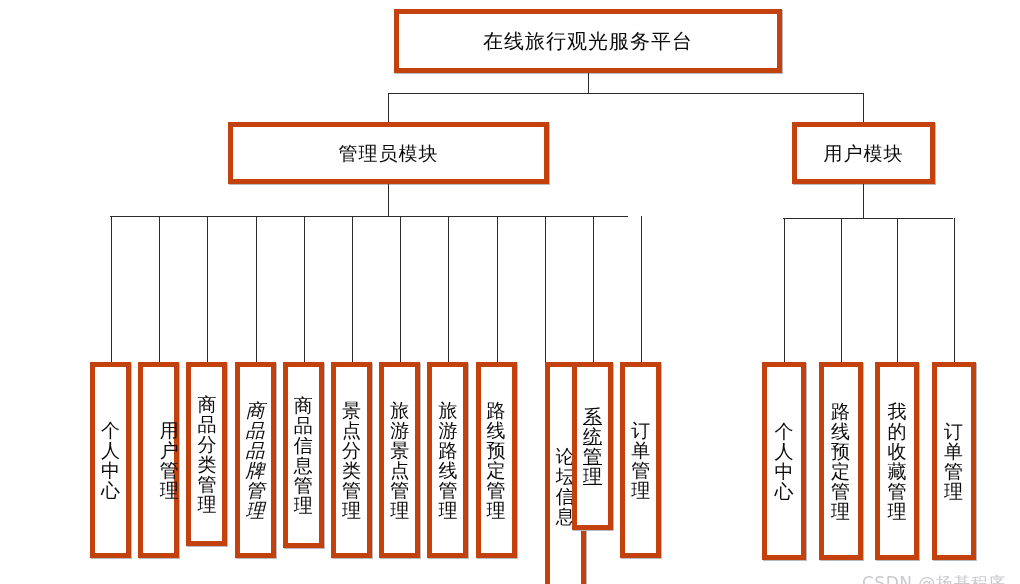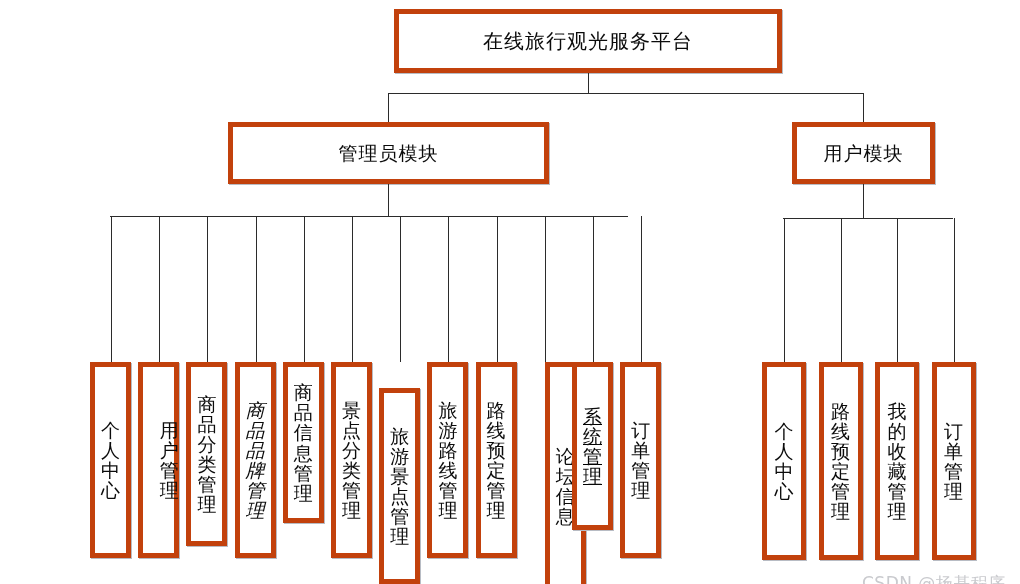--- a/index.html
+++ b/index.html
@@ -104,29 +104,29 @@
       </div>
       <div class="line v" style="left: 207.4px; top: 216px; height: 146px;"></div>
       <div class="node leaf" style="left: 186.4px; top: 362px; width: 41px; height: 184px;">
         <span class="node-label">商品分类管理</span>
       </div>
       <div class="line v" style="left: 255.6px; top: 216px; height: 146px;"></div>
       <div class="node leaf" style="left: 234.6px; top: 362px; width: 41px; height: 196px; font-style: italic;">
         <span class="node-label">商品品牌管理</span>
       </div>
       <div class="line v" style="left: 303.8px; top: 216px; height: 146px;"></div>
-      <div class="node leaf" style="left: 282.8px; top: 362px; width: 41px; height: 161px;">
+      <div class="node leaf" style="left: 282.8px; top: 362px; width: 41px; height: 186px;">
         <span class="node-label">商品信息管理</span>
       </div>
       <div class="line v" style="left: 352px; top: 216px; height: 146px;"></div>
       <div class="node leaf" style="left: 331px; top: 362px; width: 41px; height: 196px;">
         <span class="node-label">景点分类管理</span>
       </div>
       <div class="line v" style="left: 400.2px; top: 216px; height: 146px;"></div>
-      <div class="node leaf" style="left: 379.2px; top: 362px; width: 41px; height: 196px; margin-top: 26px;">
+      <div class="node leaf" style="left: 379.2px; top: 362px; width: 41px; height: 196px;">
         <span class="node-label">旅游景点管理</span>
       </div>
       <div class="line v" style="left: 448.4px; top: 216px; height: 146px;"></div>
       <div class="node leaf" style="left: 427.4px; top: 362px; width: 41px; height: 196px;">
         <span class="node-label">旅游路线管理</span>
       </div>
       <div class="line v" style="left: 496.6px; top: 216px; height: 146px;"></div>
       <div class="node leaf" style="left: 475.6px; top: 362px; width: 41px; height: 196px;">
         <span class="node-label">路线预定管理</span>
       </div>

